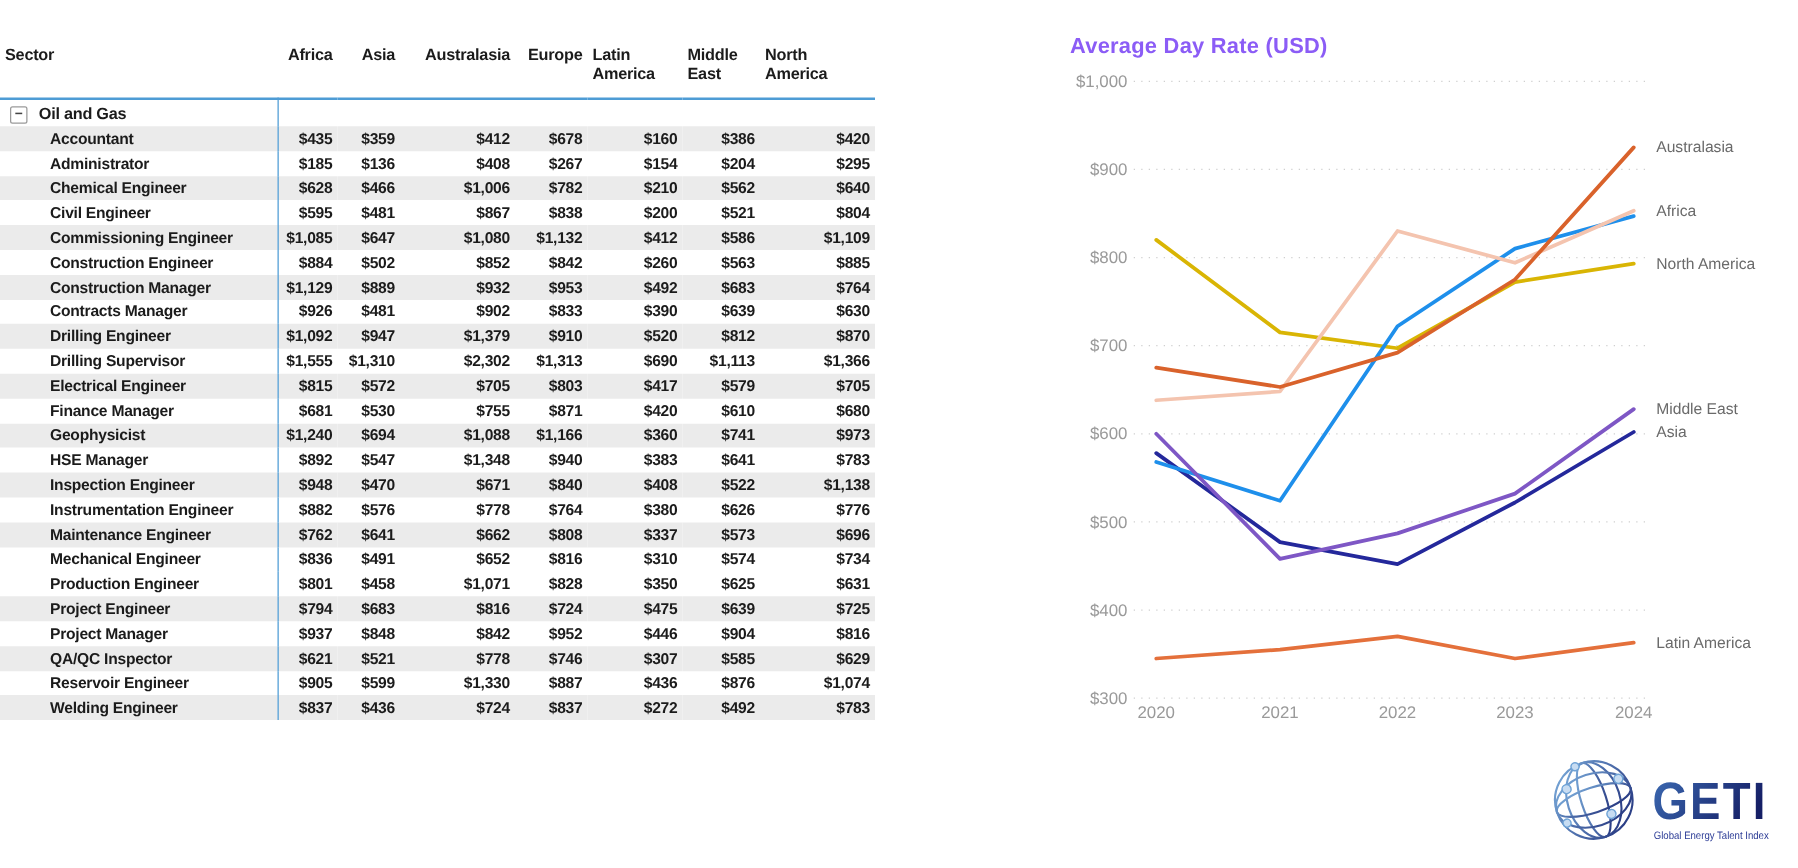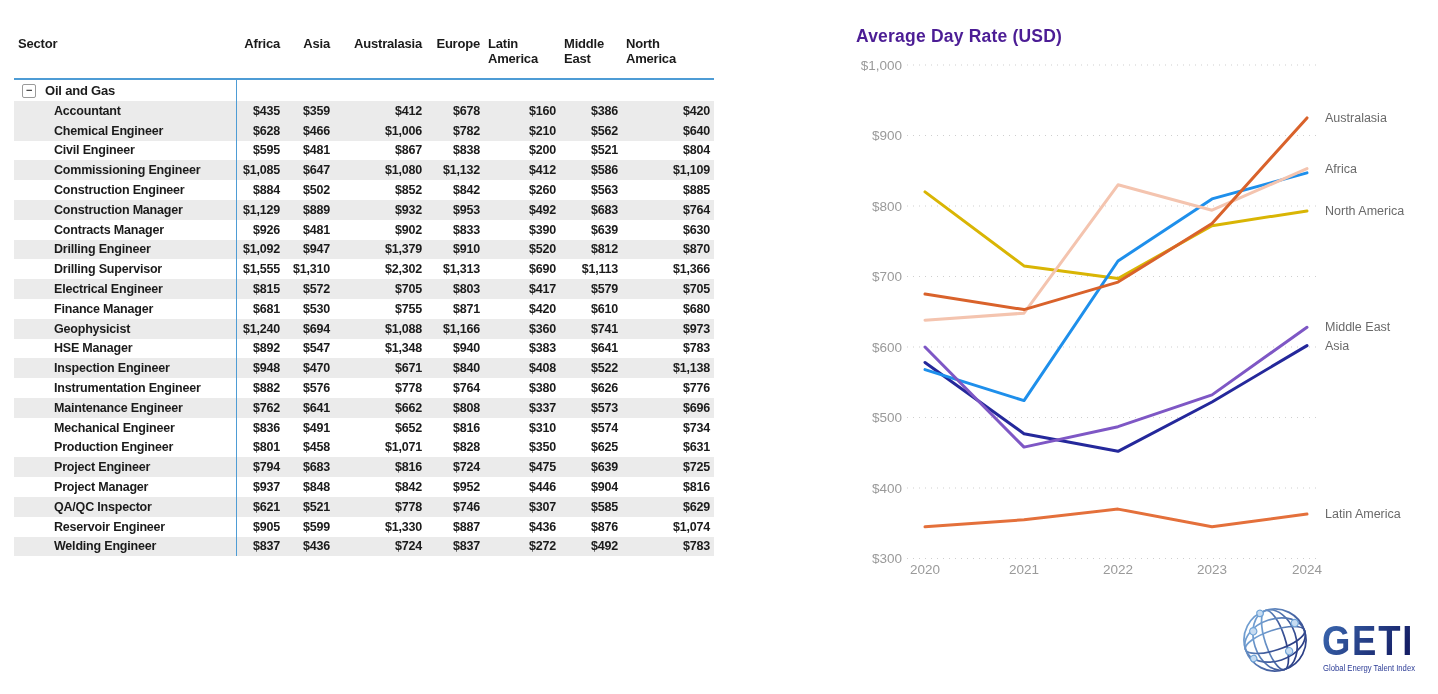--- a/index.html
+++ b/index.html
@@ -1,20 +1,20 @@
 <!DOCTYPE html>
 <html><head>
 <meta charset="utf-8">
 <style>
   html,body{margin:0;padding:0;background:#fff;}
   .canvas{position:relative;width:1438px;height:694px;background:#fff;overflow:hidden;
           font-family:"Liberation Sans",sans-serif;}
 
   
-  .table-panel{position:absolute;left:14px;top:28px;}
+  .table-panel{position:absolute;left:0;top:28px;}
   table.matrix{border-collapse:collapse;table-layout:fixed;color:#1b1b1b;}
   table.matrix th{vertical-align:top;font-size:13px;font-weight:bold;text-align:right;
                   padding:8px 4px 12px 4px;letter-spacing:-0.2px;line-height:15px;}
   table.matrix th.sector-h{text-align:left;padding-left:4px;}
   table.matrix th .hwrap{display:inline-block;text-align:left;}
   table.matrix thead tr{border-bottom:2px solid #4E9CD5;}
   table.matrix tbody td{height:19.8px;font-size:12.5px;font-weight:bold;text-align:right;
                         padding:0 4px;white-space:nowrap;letter-spacing:-0.2px;}
   table.matrix tr.group-row{border-top:2px solid #737373;}
   table.matrix tr.group-row td{height:21px;}
@@ -22,21 +22,21 @@
   table.matrix td.group-cell{text-align:left;padding-left:8px;}
   table.matrix td.v-sep{border-left:1.5px solid #4E9CD5;}
   table.matrix tr.striped{background:#ebebeb;}
   .expander{display:inline-block;width:12px;height:12px;border:1px solid #9a9a9a;border-radius:2px;
             font-size:11px;line-height:10px;text-align:center;color:#444;vertical-align:1px;
             margin-right:9px;background:#fff;cursor:pointer;}
   .group-label{font-size:13px;font-weight:bold;}
 
   
   .chart-title{position:absolute;left:856px;top:26px;font-size:17.5px;font-weight:bold;
-               color:#4c1d95;letter-spacing:0.2px;}
+               color:#8b5cf6;letter-spacing:0.2px;}
   #chart{position:absolute;left:840px;top:50px;}
   #chart text{font-family:"Liberation Sans",sans-serif;}
   #chart polyline{cursor:pointer;}
 
   
   #logo{position:absolute;left:1238px;top:598px;}
 </style>
 </head>
 <body>
 
@@ -79,20 +79,30 @@
           </tr>
           <tr class="striped">
             <td class="sector-cell">Accountant</td>
             <td class="v-sep">$435</td>
             <td>$359</td>
             <td>$412</td>
             <td>$678</td>
             <td>$160</td>
             <td>$386</td>
             <td>$420</td>
+          </tr>
+          <tr>
+            <td class="sector-cell">Administrator</td>
+            <td class="v-sep">$185</td>
+            <td>$136</td>
+            <td>$408</td>
+            <td>$267</td>
+            <td>$154</td>
+            <td>$204</td>
+            <td>$295</td>
           </tr>
           <tr class="striped">
             <td class="sector-cell">Chemical Engineer</td>
             <td class="v-sep">$628</td>
             <td>$466</td>
             <td>$1,006</td>
             <td>$782</td>
             <td>$210</td>
             <td>$562</td>
             <td>$640</td>

